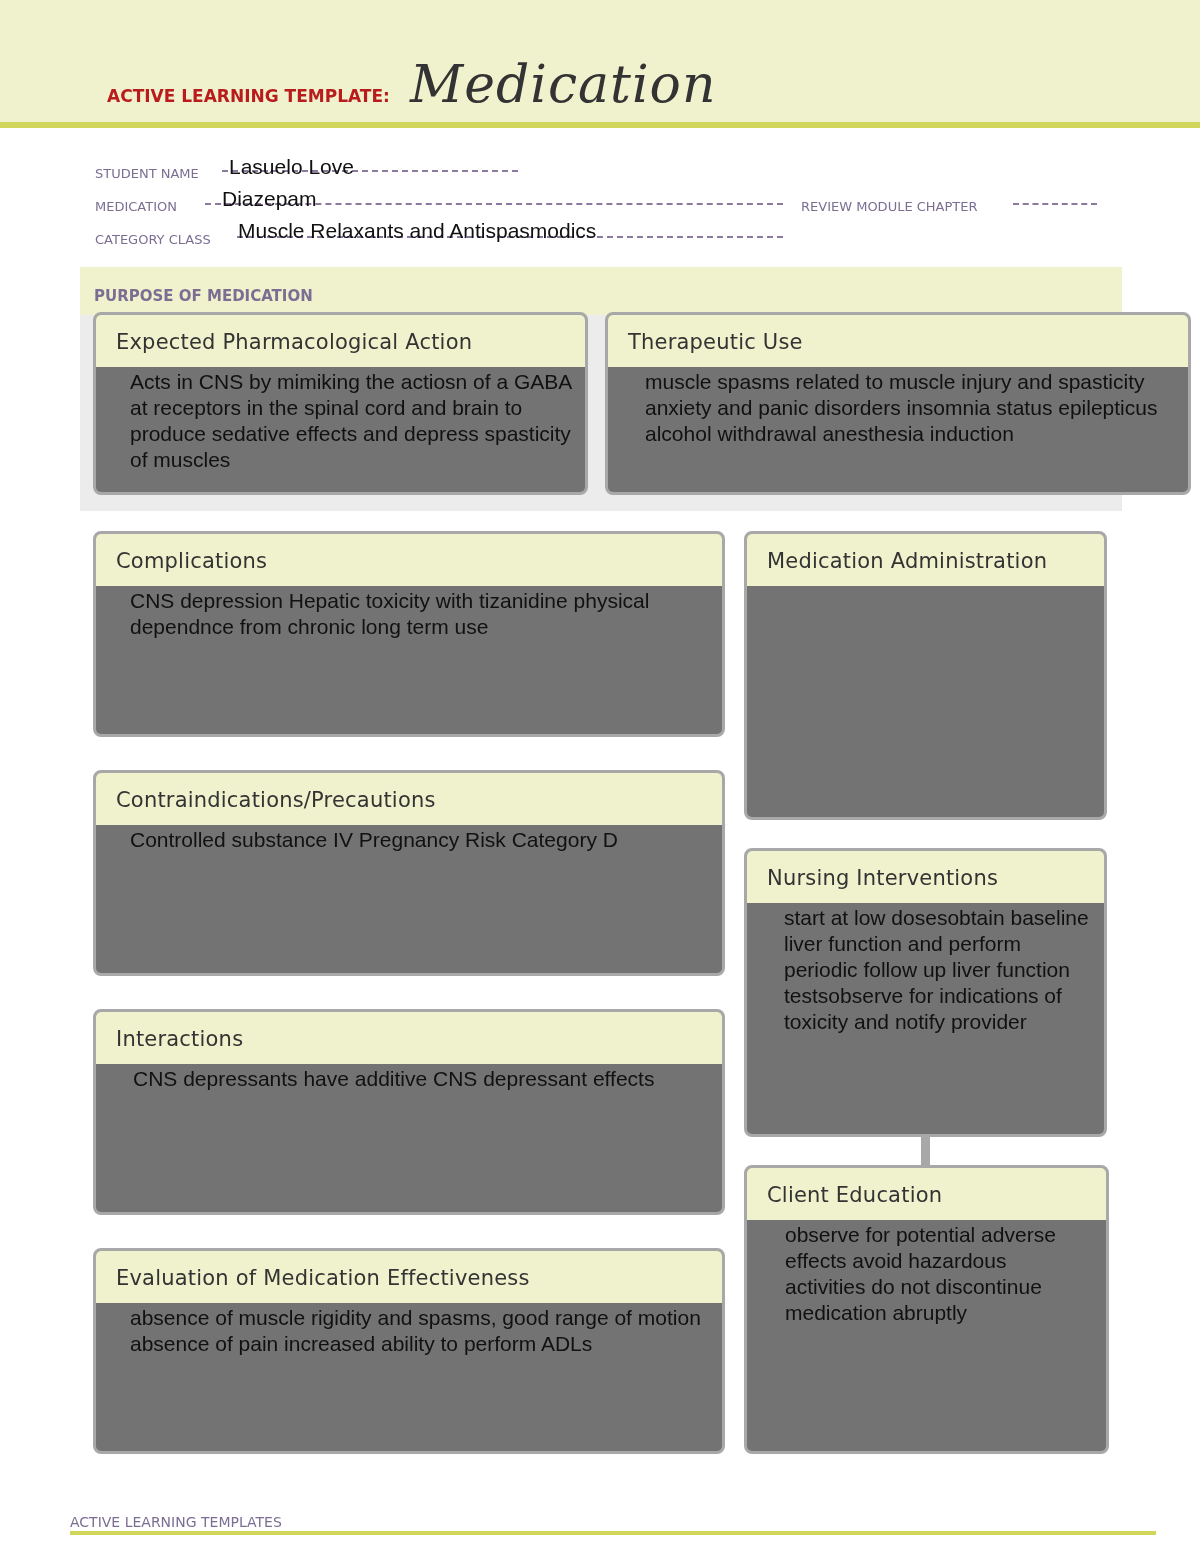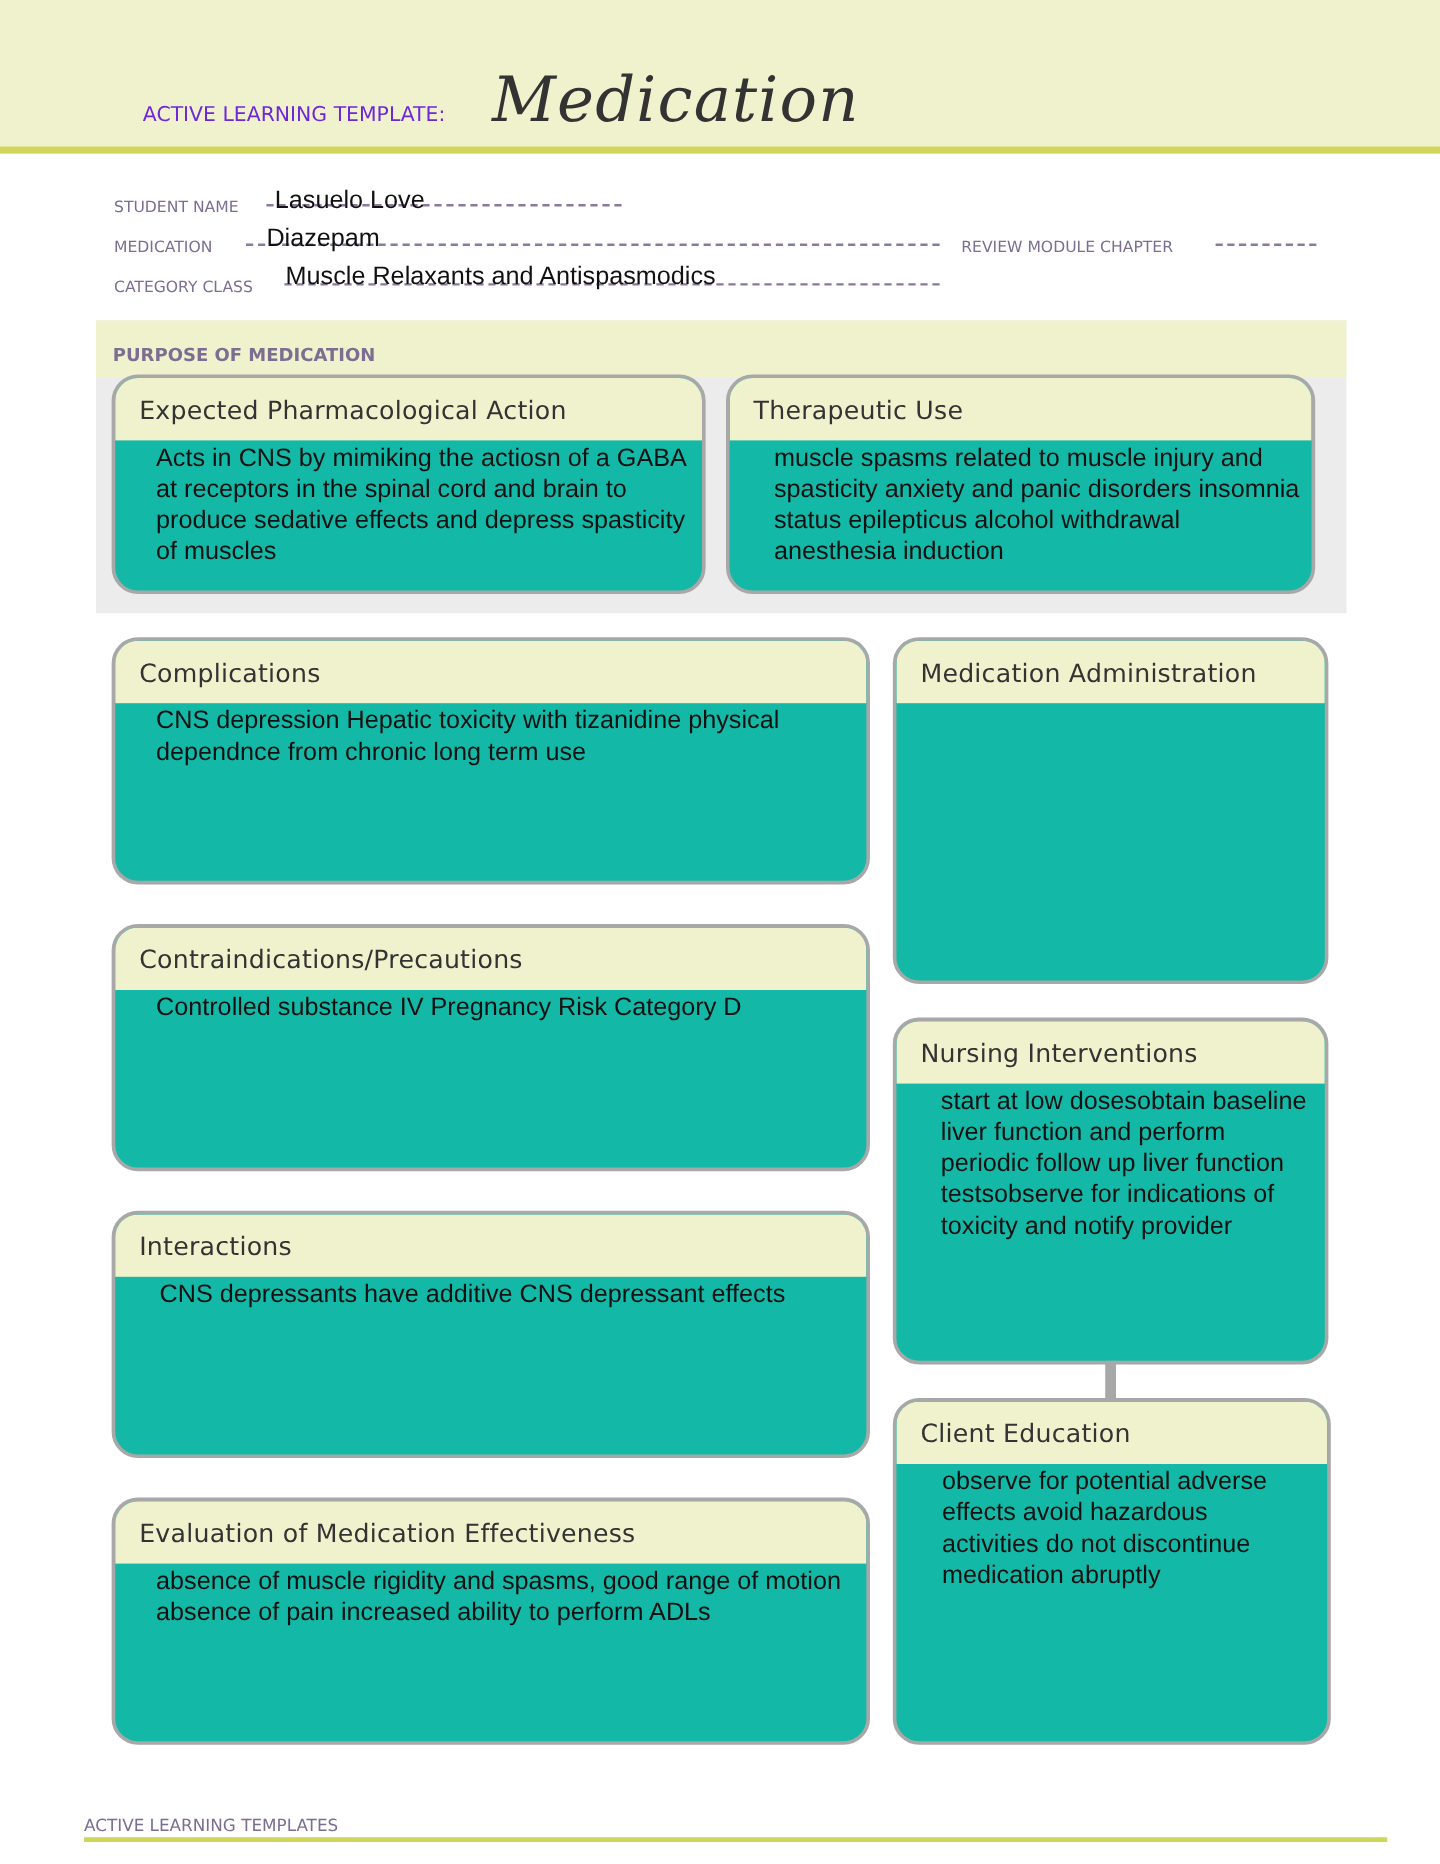--- a/index.html
+++ b/index.html
@@ -12,22 +12,22 @@
   .header-band {
     position: absolute; left: 0; top: 0; width: 1200px; height: 122px;
     background: #f0f2cd;
   }
   .header-rule {
     position: absolute; left: 0; top: 122px; width: 1200px; height: 6px;
     background: #cfd65a;
   }
   .header-label {
     position: absolute; left: 107px; top: 86px;
-    font-family: "DejaVu Sans", sans-serif; font-weight: normal;
-    font-size: 17px; color: #6d28d9; letter-spacing: 0px; margin-left: 12px;
+    font-family: "DejaVu Sans", sans-serif; font-weight: bold;
+    font-size: 17px; color: #b91c1c; letter-spacing: 0px;
   }
   .header-title {
     position: absolute; left: 410px; top: 54px;
     font-family: "DejaVu Serif", serif; font-style: italic;
     font-size: 52px; color: #333; letter-spacing: 1px;
   }
   .field-label {
     position: absolute; font-family: "DejaVu Sans", sans-serif;
     font-size: 13px; color: #7b6e92; text-transform: uppercase;
   }
@@ -45,22 +45,22 @@
   .purpose-band {
     position: absolute; left: 0; top: 0; width: 1042px; height: 48px;
     background: #f0f2cd;
   }
   .purpose-title {
     position: absolute; left: 14px; top: 20px;
     font-family: "DejaVu Sans", sans-serif; font-weight: bold;
     font-size: 15px; color: #7b6e92;
   }
   .card {
-    position: absolute; background: #14b8a6;
-    border: 3px solid #a8a8a8; border-radius: 22px; overflow: hidden;
+    position: absolute; background: #737373;
+    border: 3px solid #a8a8a8; border-radius: 8px; overflow: hidden;
     box-sizing: border-box;
   }
   .card-head {
     height: 52px; background: #f0f2cd; box-sizing: border-box;
     padding: 15px 0 0 20px;
     font-family: "DejaVu Sans", sans-serif; font-size: 21px; color: #333;
     letter-spacing: 0.2px;
   }
   .card-body {
     padding: 2px 4px 0 4px;
@@ -106,21 +106,21 @@
 <div class="purpose-panel">
   <div class="purpose-band"></div>
   <div class="purpose-title">PURPOSE OF MEDICATION</div>
 </div>
 
 <div class="card" style="left:93px;top:312px;width:495px;height:183px;">
   <div class="card-head">Expected Pharmacological Action</div>
   <div class="card-body">Acts in CNS by mimiking the actiosn of a GABA at receptors in the spinal cord and brain to produce sedative effects and depress spasticity of muscles</div>
 </div>
 
-<div class="card" style="left:605px;top:312px;width:491px;height:183px;">
+<div class="card" style="left:605px;top:312px;width:586px;height:183px;">
   <div class="card-head">Therapeutic Use</div>
   <div class="card-body" style="padding-left:7px;">muscle spasms related to muscle injury and spasticity anxiety and panic disorders insomnia status epilepticus alcohol withdrawal anesthesia induction</div>
 </div>
 
 <div class="card" style="left:93px;top:531px;width:632px;height:206px;">
   <div class="card-head">Complications</div>
   <div class="card-body">CNS depression Hepatic toxicity with tizanidine physical dependnce from chronic long term use</div>
 </div>
 
 <div class="card" style="left:93px;top:770px;width:632px;height:206px;">

